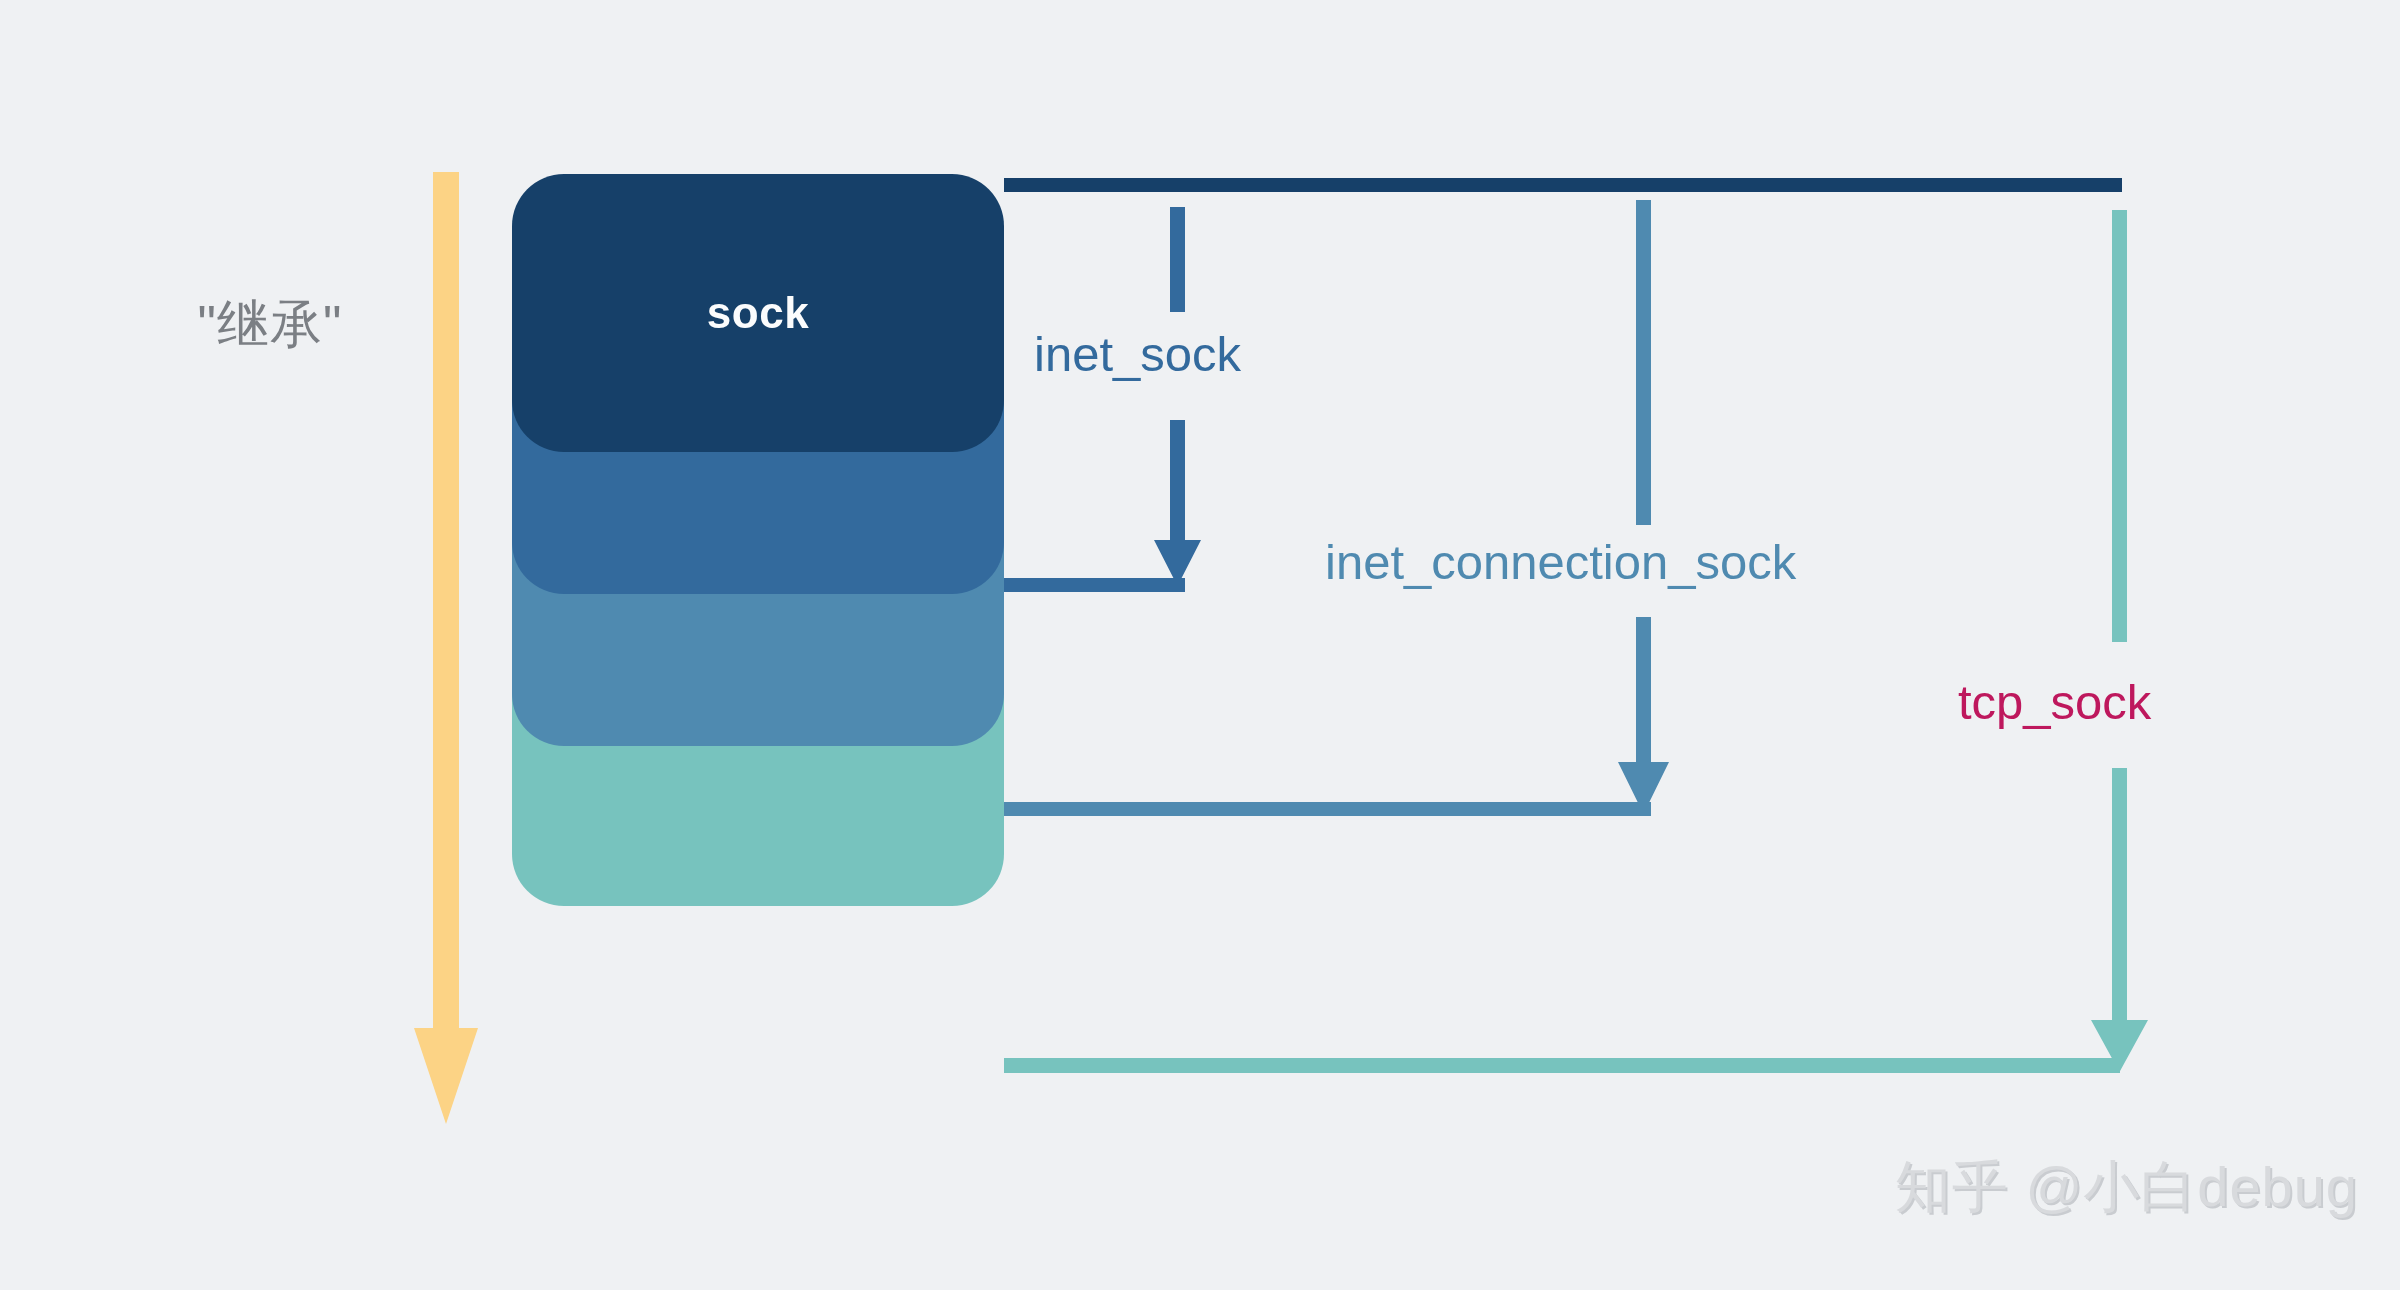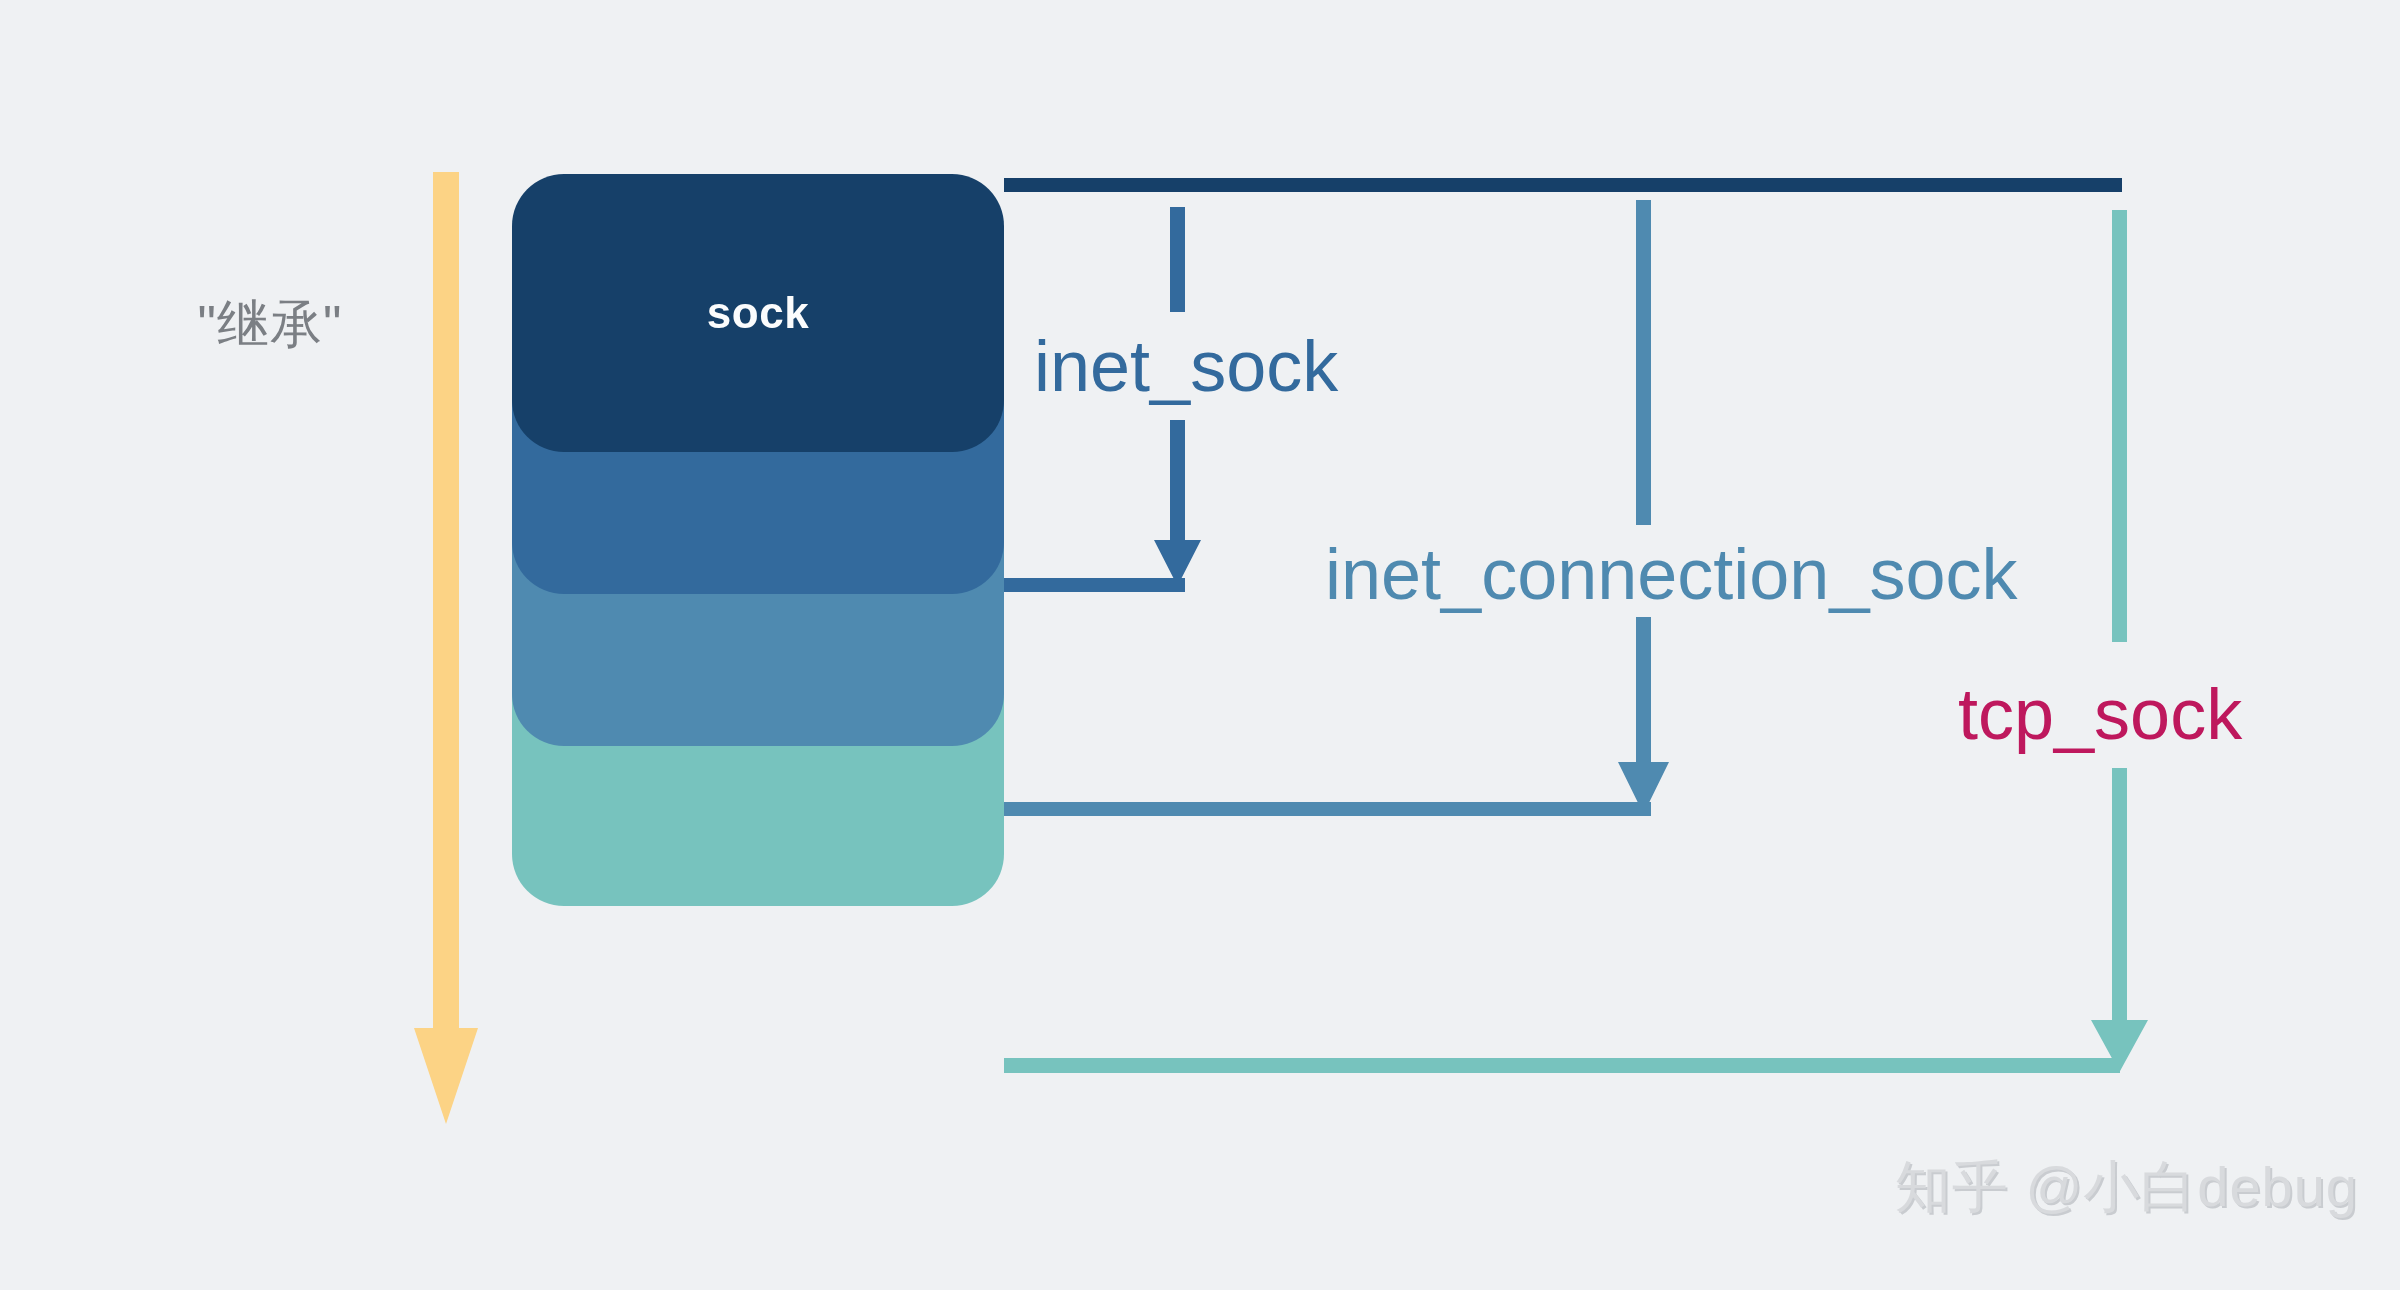--- a/index.html
+++ b/index.html
@@ -81,21 +81,21 @@
     top: 0;
     width: 2400px;
     height: 1290px;
     pointer-events: none;
   }
 
   
   .edge-label {
     position: absolute;
     white-space: nowrap;
-    font-size: 72px;
+    font-size: 49px;
     line-height: 1;
     text-align: center;
   }
   #label-inet-sock {
     left: 1034px;
     top: 330px;
     color: #336a9d;
   }
   #label-inet-conn-sock {
     left: 1325px;

